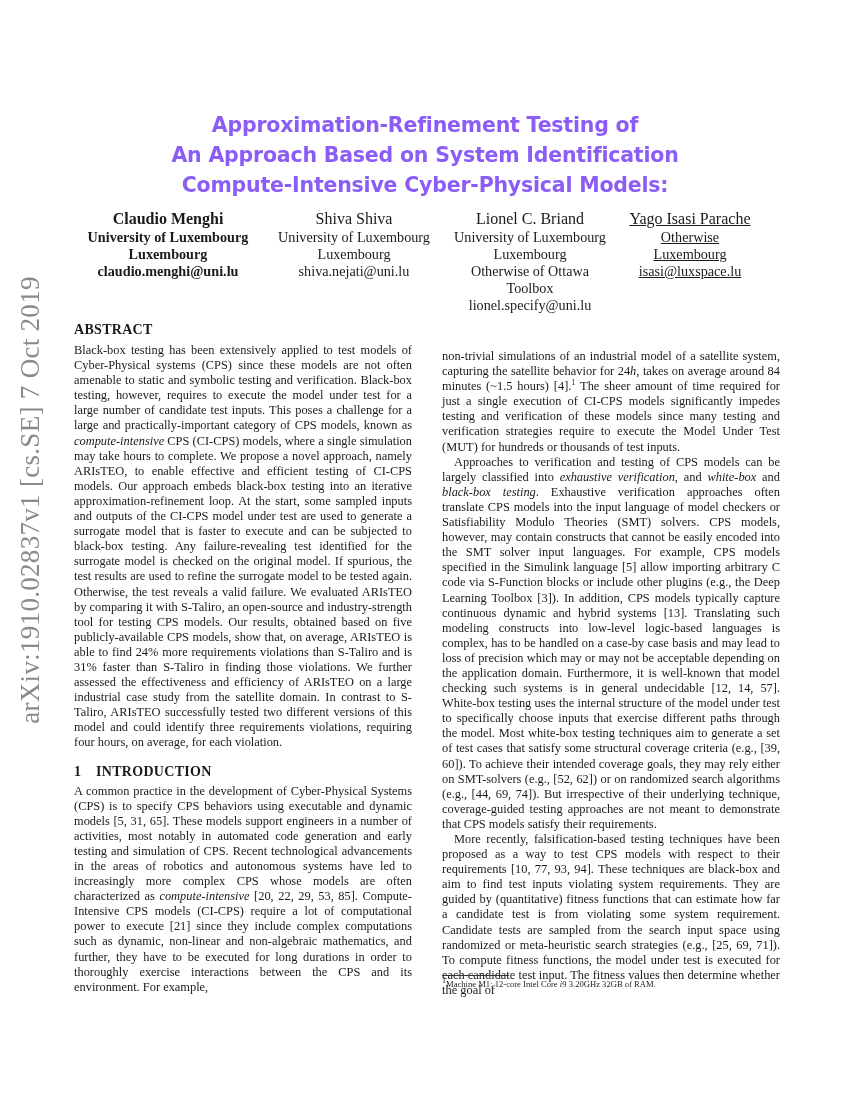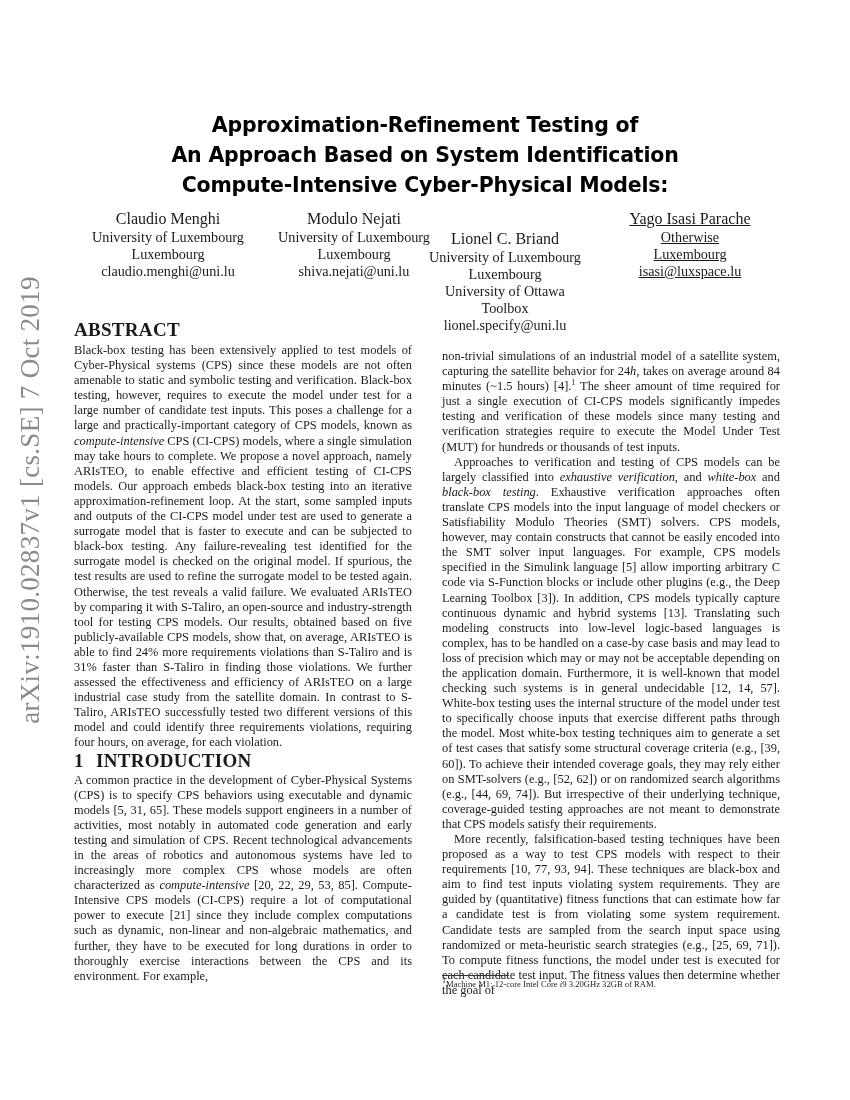--- a/index.html
+++ b/index.html
@@ -4,21 +4,21 @@
 <style>
   html, body { margin: 0; padding: 0; background: #ffffff; }
   body {
     width: 850px; height: 1100px; position: relative; overflow: hidden;
     font-family: "Liberation Serif", "DejaVu Serif", serif;
     color: #1a1a1a;
   }
   .title {
     position: absolute; left: 0; top: 110px; width: 850px;
     text-align: center; font-family: "DejaVu Sans", "Liberation Sans", sans-serif;
-    font-weight: bold; font-size: 20.5px; line-height: 30px; color: #000000;
+    font-weight: bold; font-size: 20.5px; line-height: 30px; color: #8b5cf6;
     letter-spacing: -0.2px;
   }
   .authors {
     position: absolute; top: 209px; left: 75px; width: 710px; height: 110px;
   }
   .author {
     position: absolute; top: 0; text-align: center;
     font-size: 14.2px; line-height: 17px; white-space: nowrap;
   }
   .author .name { font-size: 16px; line-height: 20px; }
@@ -34,24 +34,24 @@
   .col {
     position: absolute; top: 320px; width: 338px;
     font-size: 12.4px; line-height: 15.1px; text-align: justify;
   }
   .col.left { left: 74px; }
   .col.right { left: 442px; top: 325px; margin-top: 24px; }
   .col p { margin: 0; }
   .col p.indent { text-indent: 12px; }
   h2 {
     margin: 0; font-family: "Liberation Serif", serif; font-weight: bold;
-    font-size: 19px; line-height: 20px; letter-spacing: 0.3px;
+    font-size: 14px; line-height: 20px; letter-spacing: 0.3px;
   }
   h2.abs { margin-bottom: 3px; }
-  h2.intro { margin-top: 0; margin-bottom: 2px; }
+  h2.intro { margin-top: 11px; margin-bottom: 2px; }
   h2 .num { display: inline-block; width: 22px; }
   em { font-style: italic; }
   sup { font-size: 8px; line-height: 0; }
   .fn-rule {
     position: absolute; left: 442px; top: 975px; width: 67px; height: 0;
     border-top: 1px solid #333;
   }
   .footnote {
     position: absolute; left: 442px; top: 979px; width: 340px;
     font-size: 8.6px; line-height: 11px; color: #222;
@@ -64,37 +64,37 @@
   <span>arXiv:1910.02837v1  [cs.SE]  7 Oct 2019</span>
 </div>
 
 <div class="title">
   <div>Approximation-Refinement Testing of</div>
   <div>An Approach Based on System Identification</div>
   <div>Compute-Intensive Cyber-Physical Models:</div>
 </div>
 
 <div class="authors">
-  <div class="author" style="left:0; width:186px;">
+  <div class="author" style="left:0; width:186px;font-weight:bold;">
     <div class="name">Claudio Menghi</div>
     <div>University of Luxembourg</div>
     <div>Luxembourg</div>
     <div>claudio.menghi@uni.lu</div>
   </div>
   <div class="author" style="left:186px; width:186px;">
-    <div class="name">Modulo Nejati</div>
+    <div class="name">Shiva Shiva</div>
     <div>University of Luxembourg</div>
     <div>Luxembourg</div>
     <div>shiva.nejati@uni.lu</div>
   </div>
-  <div class="author" style="left:337px; width:186px;margin-top:20px;">
+  <div class="author" style="left:362px; width:186px;">
     <div class="name">Lionel C. Briand</div>
     <div>University of Luxembourg</div>
     <div>Luxembourg</div>
-    <div>University of Ottawa</div>
+    <div>Otherwise of Ottawa</div>
     <div>Toolbox</div>
     <div>lionel.specify@uni.lu</div>
   </div>
   <div class="author" style="left:522px; width:186px;text-decoration:underline;">
     <div class="name">Yago Isasi Parache</div>
     <div>Otherwise</div>
     <div>Luxembourg</div>
     <div>isasi@luxspace.lu</div>
   </div>
 </div>

